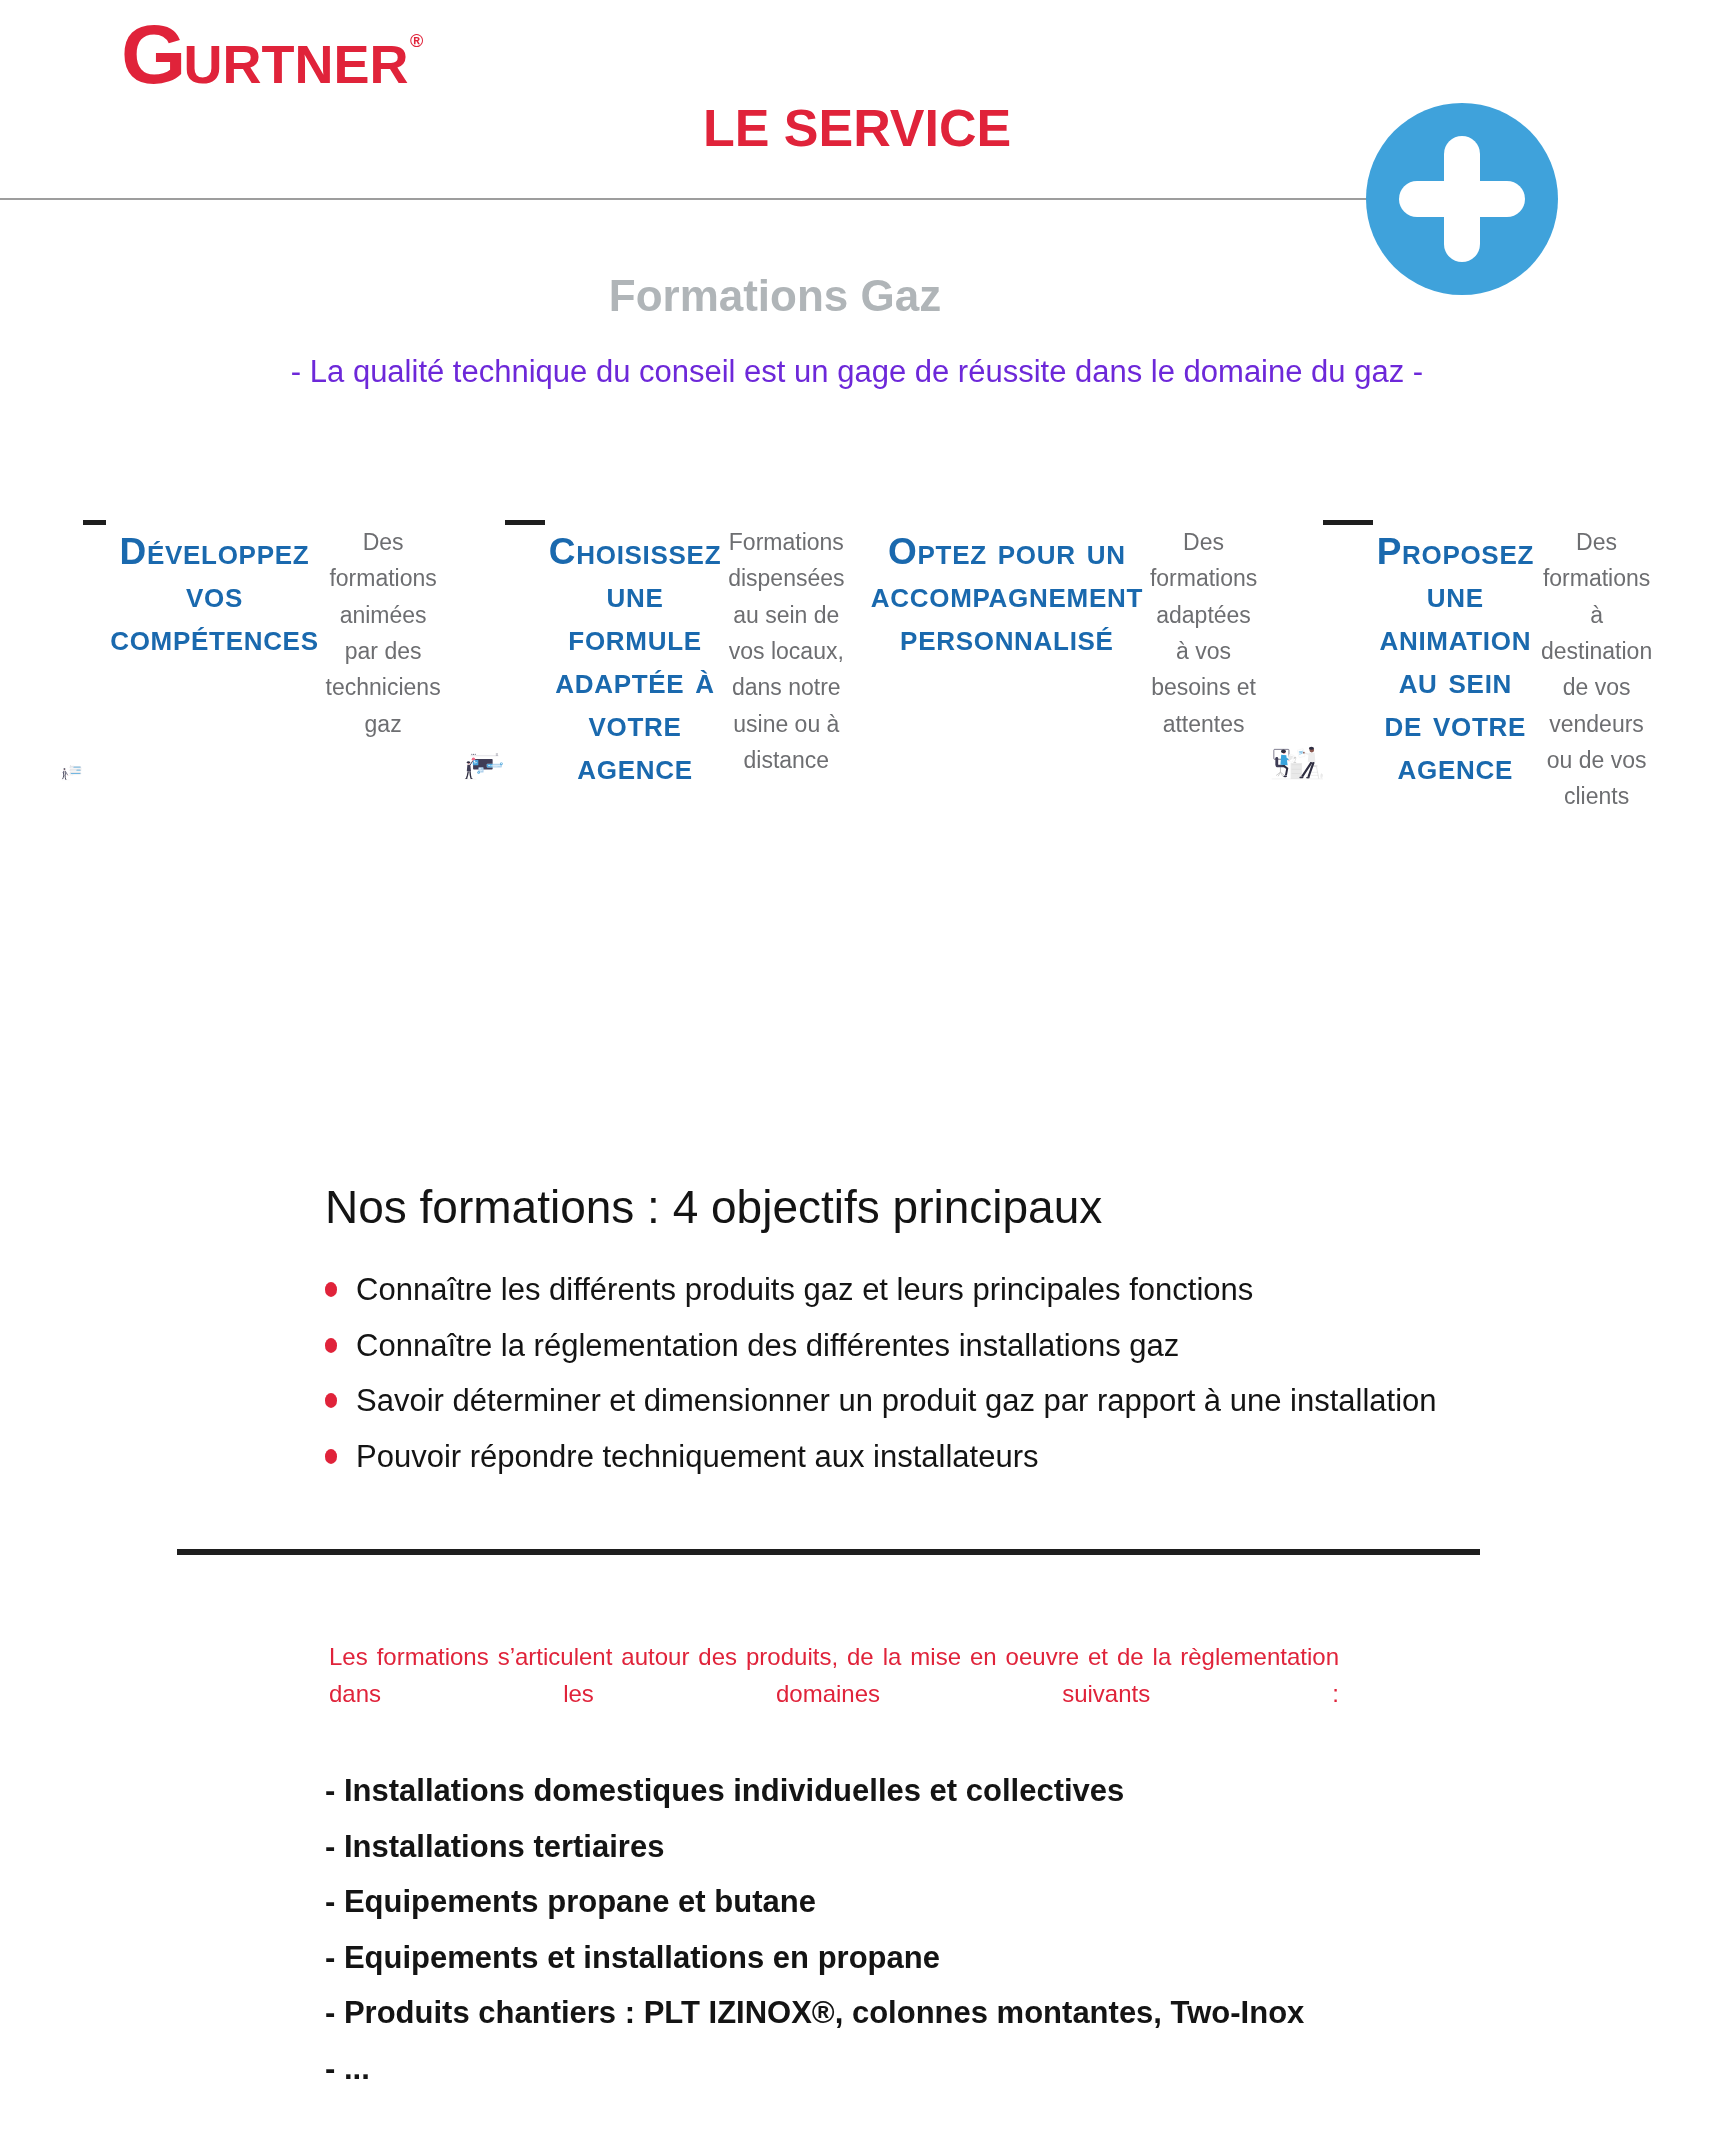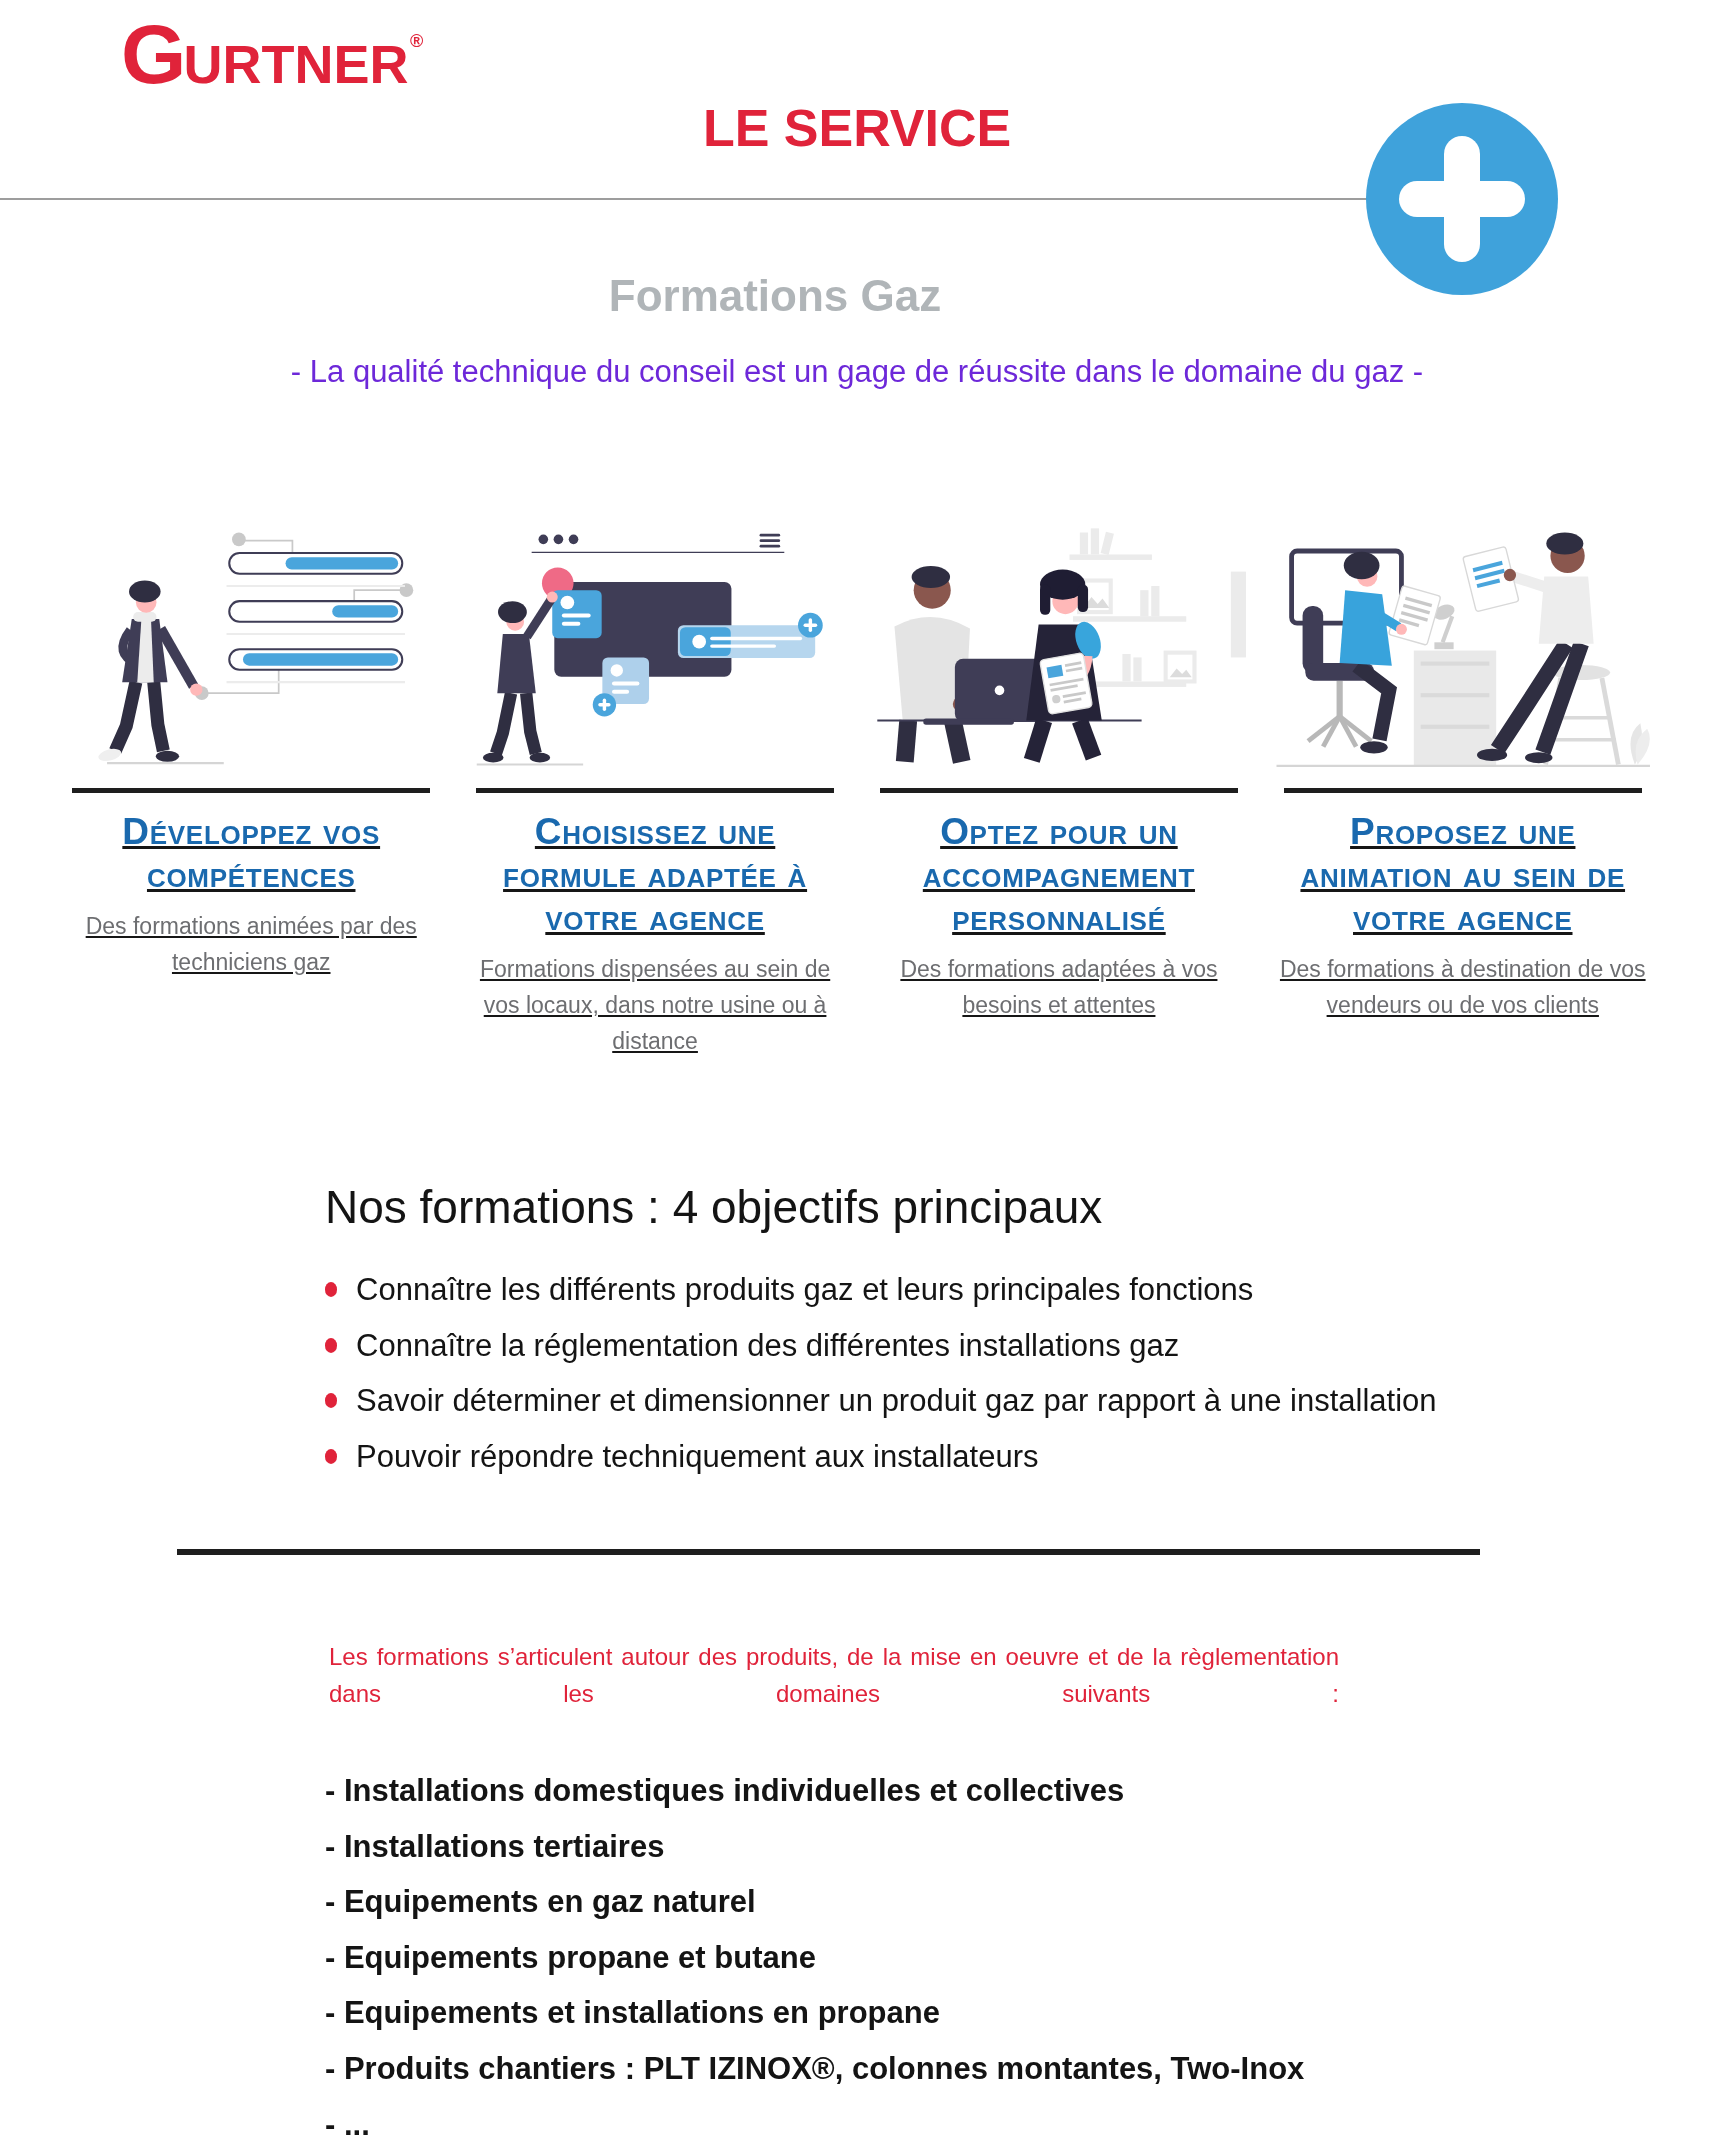--- a/index.html
+++ b/index.html
@@ -20,21 +20,21 @@
     background:var(--accent-blue,#3fa2db);}
   .plus-badge .pv,.plus-badge .ph{position:absolute;background:#fff;border-radius:18.7px;}
   .plus-badge .pv{left:78px;top:33px;width:36px;height:126px;}
   .plus-badge .ph{left:33px;top:78px;width:126px;height:36px;}
   .section-subtitle{position:absolute;left:0;top:271px;width:1550px;margin:0;text-align:center;
     font-size:44px;font-weight:bold;color:var(--muted-gray,#b0b5b8);}
   .tagline{position:absolute;left:0;top:354px;width:1714px;margin:0;text-align:center;
     font-size:31px;color:#6d28d9;}
   
   .features{position:absolute;left:59px;top:513px;width:1596px;display:flex;gap:19.4px;}
-  .feature{flex:1 1 0;min-width:0;display:flex;flex-direction:column;text-decoration:underline;}
+  .feature{flex:1 1 0;min-width:0;display:flex;flex-direction:row;}
   .feature-illu{height:268px;}
   .feature-illu svg{width:100%;height:100%;display:block;}
   .feature-rule{width:93%;height:4.8px;background:#1e1e1e;margin:7px auto 0;}
   .feature-title{margin:18px 4.1px 0;text-align:center;font-size:37px;font-weight:bold;
     font-variant:small-caps;color:var(--title-blue,#1a69ae);line-height:1.16;letter-spacing:0.7px;}
   .feature-desc{margin:11px 2.8px 0;text-align:center;font-size:23px;color:var(--text-gray,#6d6e71);line-height:1.58;}
   
   .objectives{position:absolute;left:325px;top:1180px;width:1189px;}
   .objectives-heading{margin:0;font-size:46px;font-weight:normal;color:#141414;letter-spacing:0;}
   .objectives-list{list-style:none;margin:36px 0 0;padding:0;}
@@ -329,21 +329,20 @@
         </li>
     </ul>
   </div>
 
   <div class="mid-rule"></div>
 
   <p class="domains-intro">Les formations s’articulent autour des produits, de la mise en oeuvre et de la règlementation dans les domaines suivants :</p>
   <ul class="domains-list">
     <li>- Installations domestiques individuelles et collectives</li>
     <li>- Installations tertiaires</li>
-    <li>- Equipements en gaz naturel</li>
     <li>- Equipements propane et butane</li>
     <li>- Equipements et installations en propane</li>
     <li>- Produits chantiers : PLT IZINOX®, colonnes montantes, Two-Inox</li>
     <li>- ...</li>
   </ul>
 
 </div>
 
 
 </body></html>

